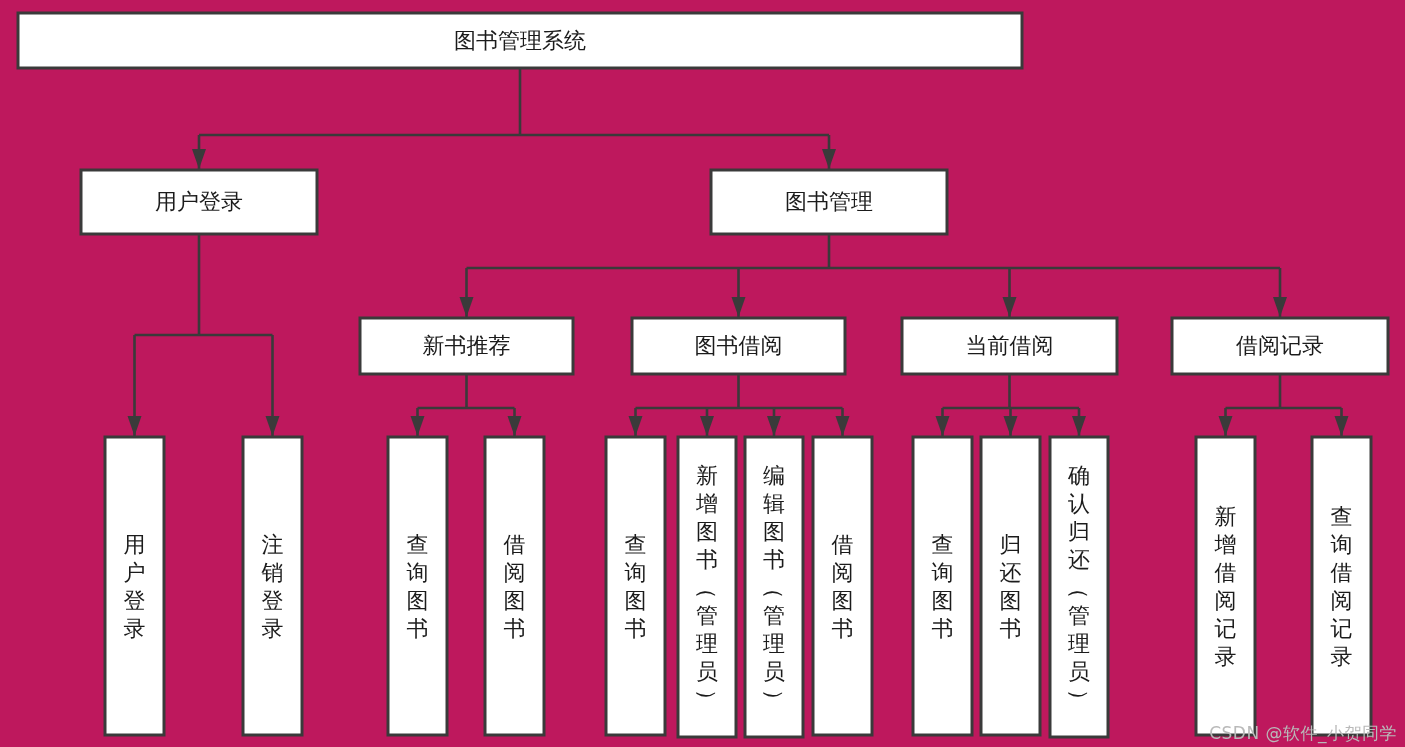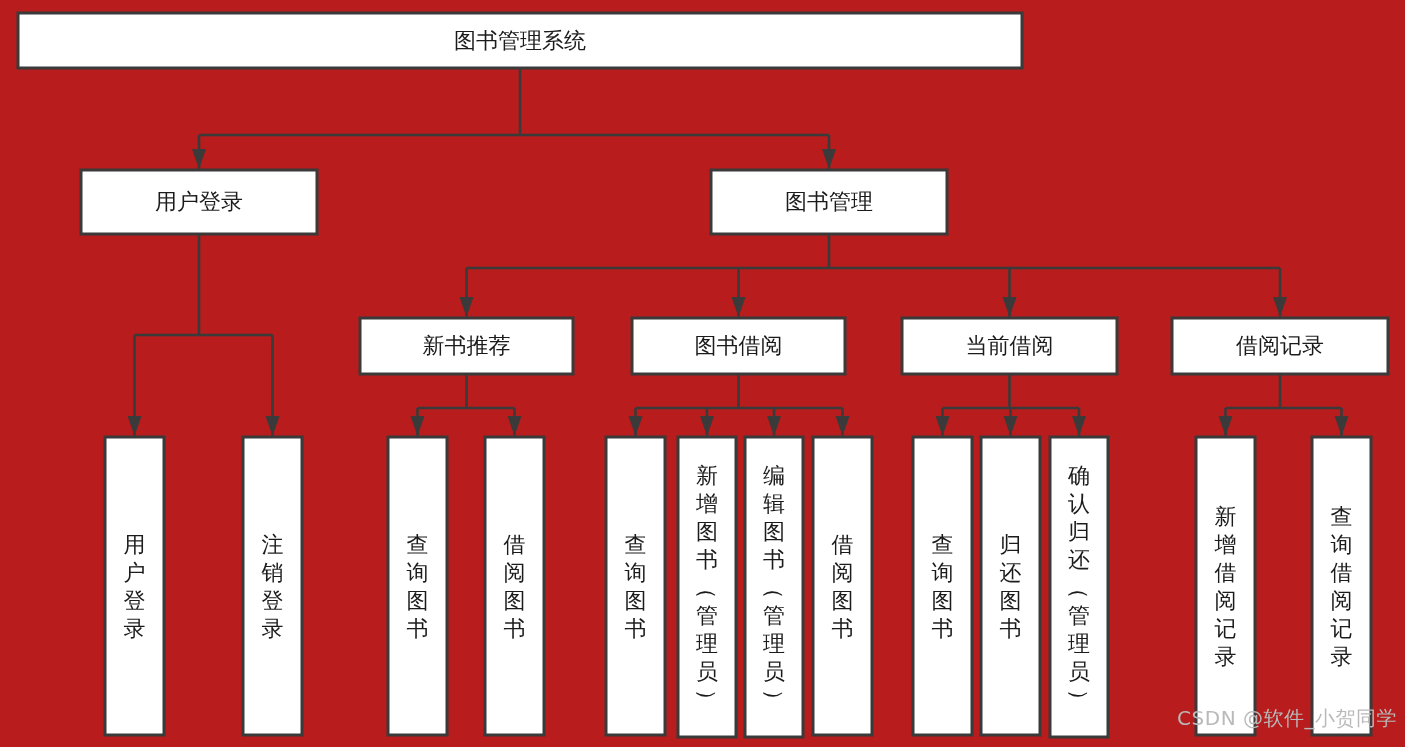--- a/index.html
+++ b/index.html
@@ -7,21 +7,21 @@
     padding: 0;
     background: #ffffff;
   }
   body {
     font-family: "DejaVu Sans", "Liberation Sans", sans-serif;
   }
   #stage {
     position: relative;
     width: 1405px;
     height: 747px;
-    background: #b91c1c;
+    background: #be185d;
     overflow: hidden;
   }
   svg.diagram {
     position: absolute;
     left: 0;
     top: 0;
     width: 1405px;
     height: 747px;
   }
   .node-rect {
@@ -48,23 +48,23 @@
   }
   .node-label-v {
     font-family: "DejaVu Sans", "Liberation Sans", sans-serif;
     font-size: 22px;
     fill: #1b1b1b;
     text-anchor: middle;
   }
   .watermark {
     position: absolute;
     right: 8px;
-    bottom: 15px;
-    font-family: "DejaVu Sans", "Liberation Sans", sans-serif;
-    font-size: 20px;
+    bottom: 2px;
+    font-family: "DejaVu Sans", "Liberation Sans", sans-serif;
+    font-size: 17px;
     color: #b9b9b9;
     letter-spacing: 0.5px;
     white-space: nowrap;
     pointer-events: none;
   }
 </style>
 </head>
 <body>
 
 <div id="stage">

